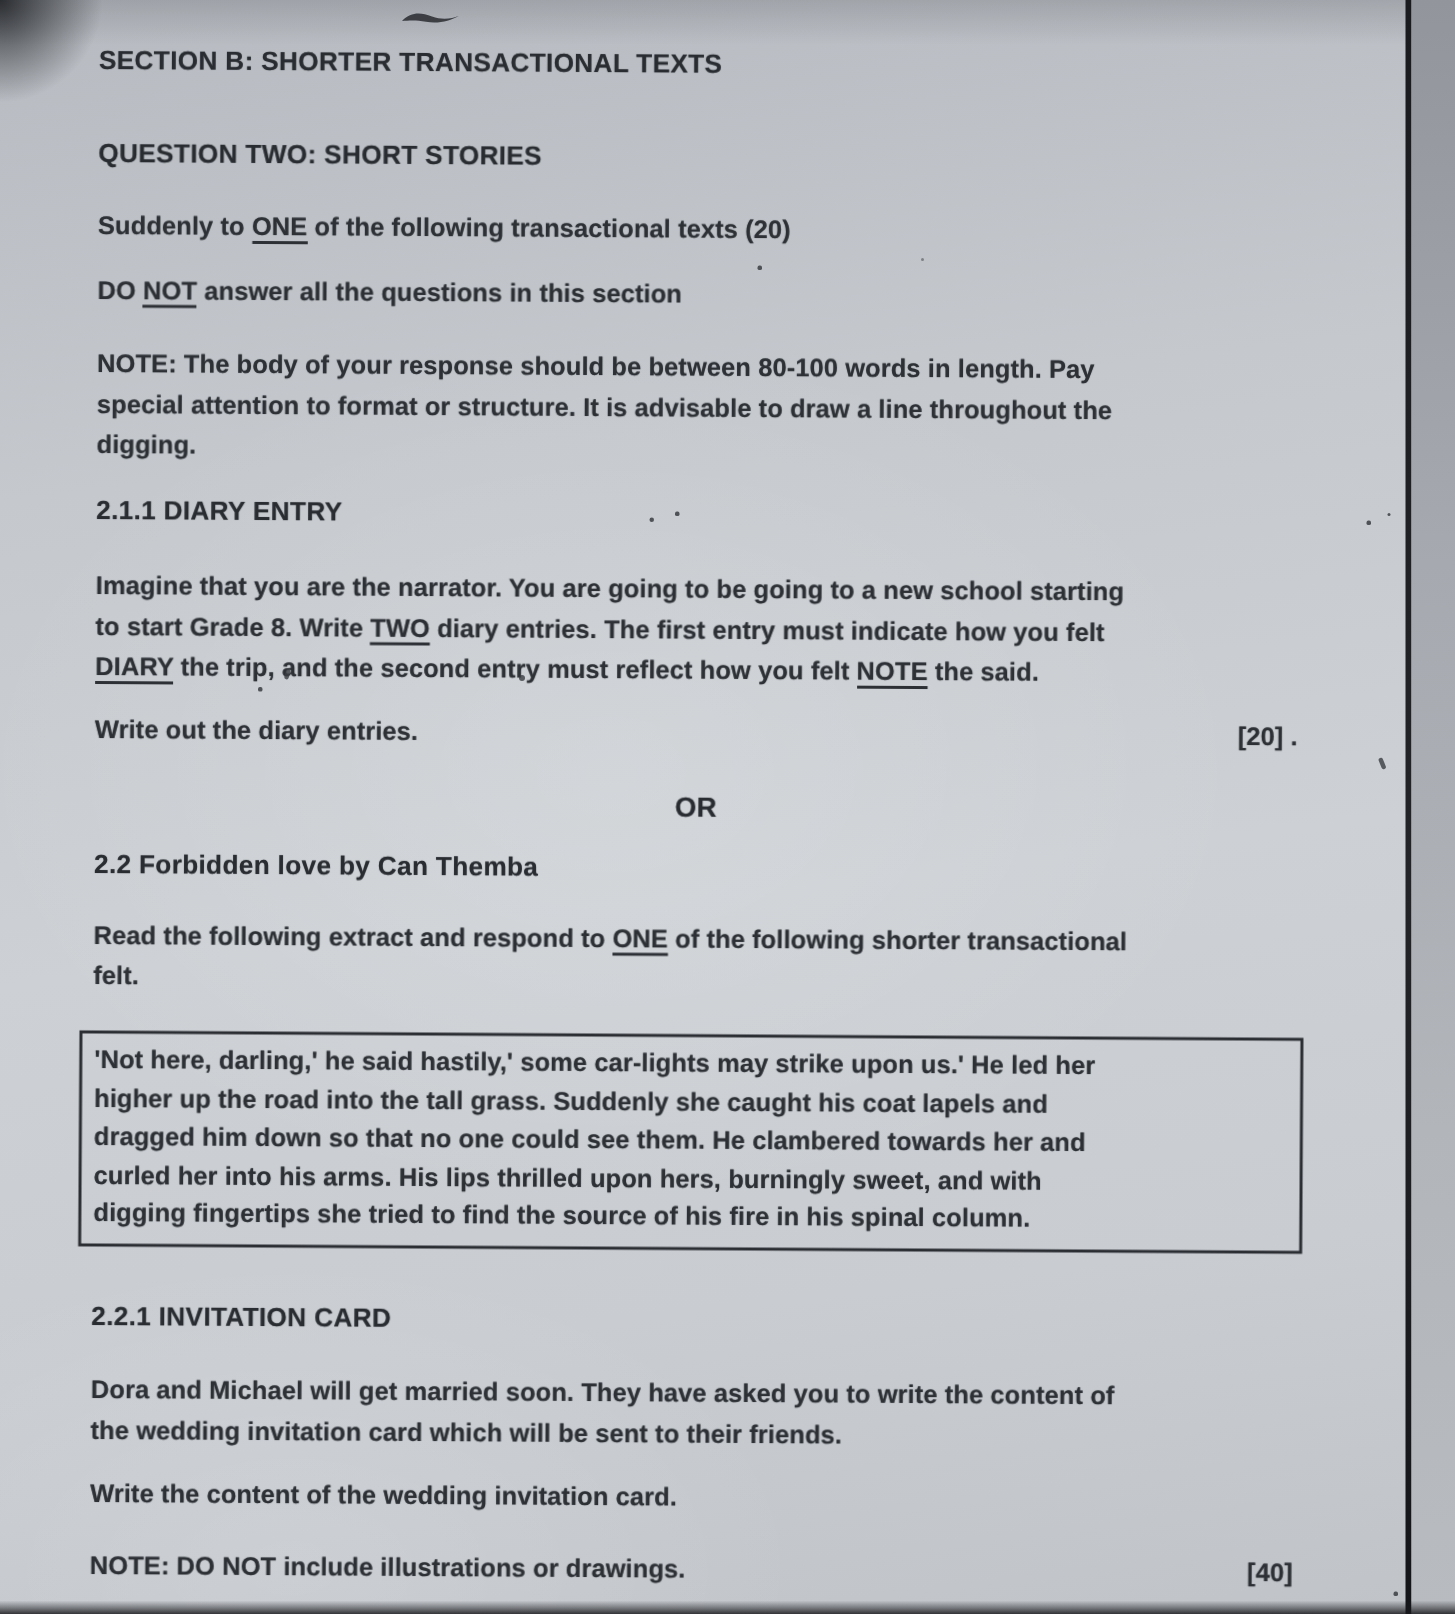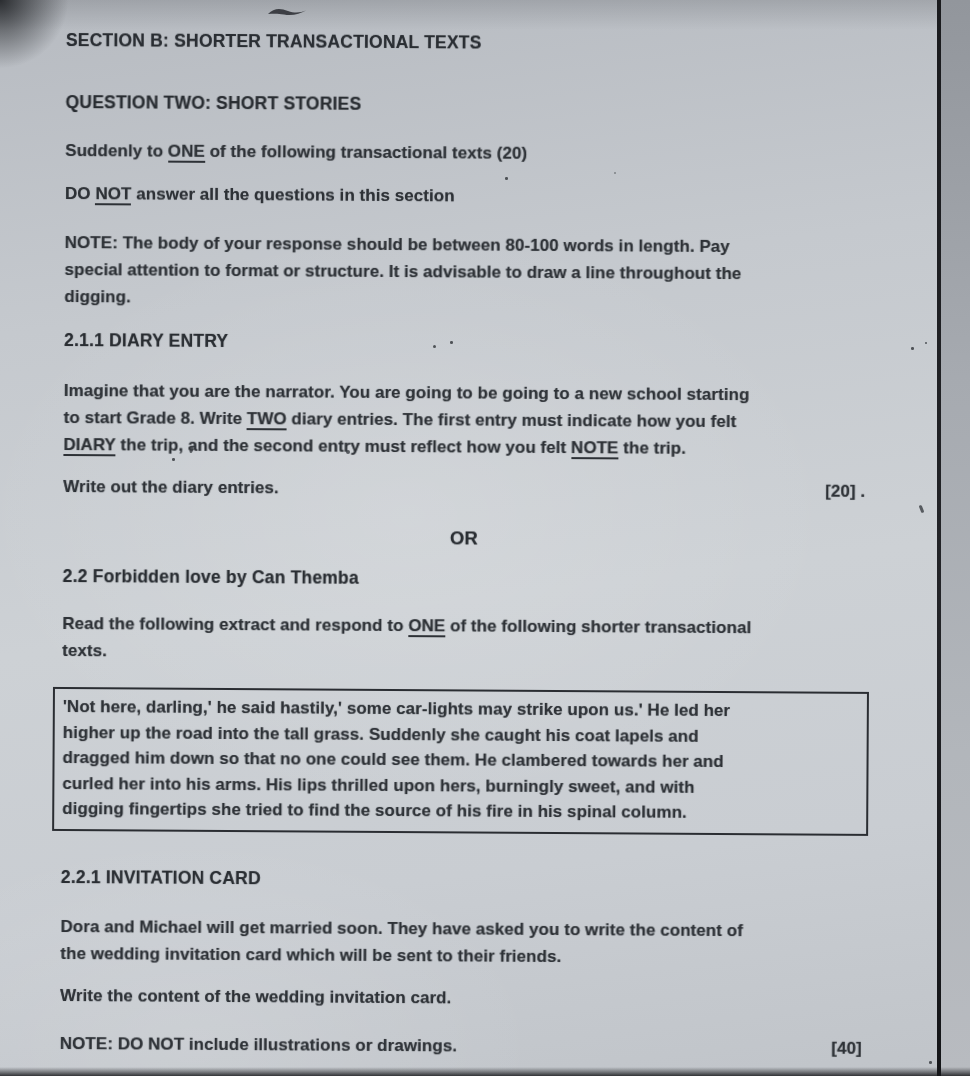--- a/index.html
+++ b/index.html
@@ -118,35 +118,35 @@
         <div class="tline"><span>NOTE: The body of your response should be between 80-100 words in length. Pay</span></div>
         <div class="tline"><span>special attention to format or structure. It is advisable to draw a line throughout the</span></div>
         <div class="tline"><span>digging.</span></div>
       </div>
 
     <h3 class="m-h211">2.1.1 DIARY ENTRY</h3>
 
     <div class="para m-diary">
         <div class="tline"><span>Imagine that you are the narrator. You are going to be going to a new school starting</span></div>
         <div class="tline"><span>to start Grade 8. Write </span><span class="u">TWO</span><span> diary entries. The first entry must indicate how you felt</span></div>
-        <div class="tline"><span class="u">DIARY</span><span> the trip, and the second entry must reflect how you felt </span><span class="u">NOTE</span><span> the trip.</span></div>
+        <div class="tline"><span class="u">DIARY</span><span> the trip, and the second entry must reflect how you felt </span><span class="u">NOTE</span><span> the said.</span></div>
       </div>
 
     <div class="task-row">
       <span>Write out the diary entries.</span>
       <span class="mark">[20] .</span>
     </div>
 
     <div class="or">OR</div>
 
     <h3 class="m-h22">2.2 Forbidden love by Can Themba</h3>
 
     <div class="para m-read">
         <div class="tline"><span>Read the following extract and respond to </span><span class="u">ONE</span><span> of the following shorter transactional</span></div>
-        <div class="tline"><span>texts.</span></div>
+        <div class="tline"><span>felt.</span></div>
       </div>
 
     <div class="extract-box">
         <div class="tline"><span>'Not here, darling,' he said hastily,' some car-lights may strike upon us.' He led her</span></div>
         <div class="tline"><span>higher up the road into the tall grass. Suddenly she caught his coat lapels and</span></div>
         <div class="tline"><span>dragged him down so that no one could see them. He clambered towards her and</span></div>
         <div class="tline"><span>curled her into his arms. His lips thrilled upon hers, burningly sweet, and with</span></div>
         <div class="tline"><span>digging fingertips she tried to find the source of his fire in his spinal column.</span></div>
       </div>
 

